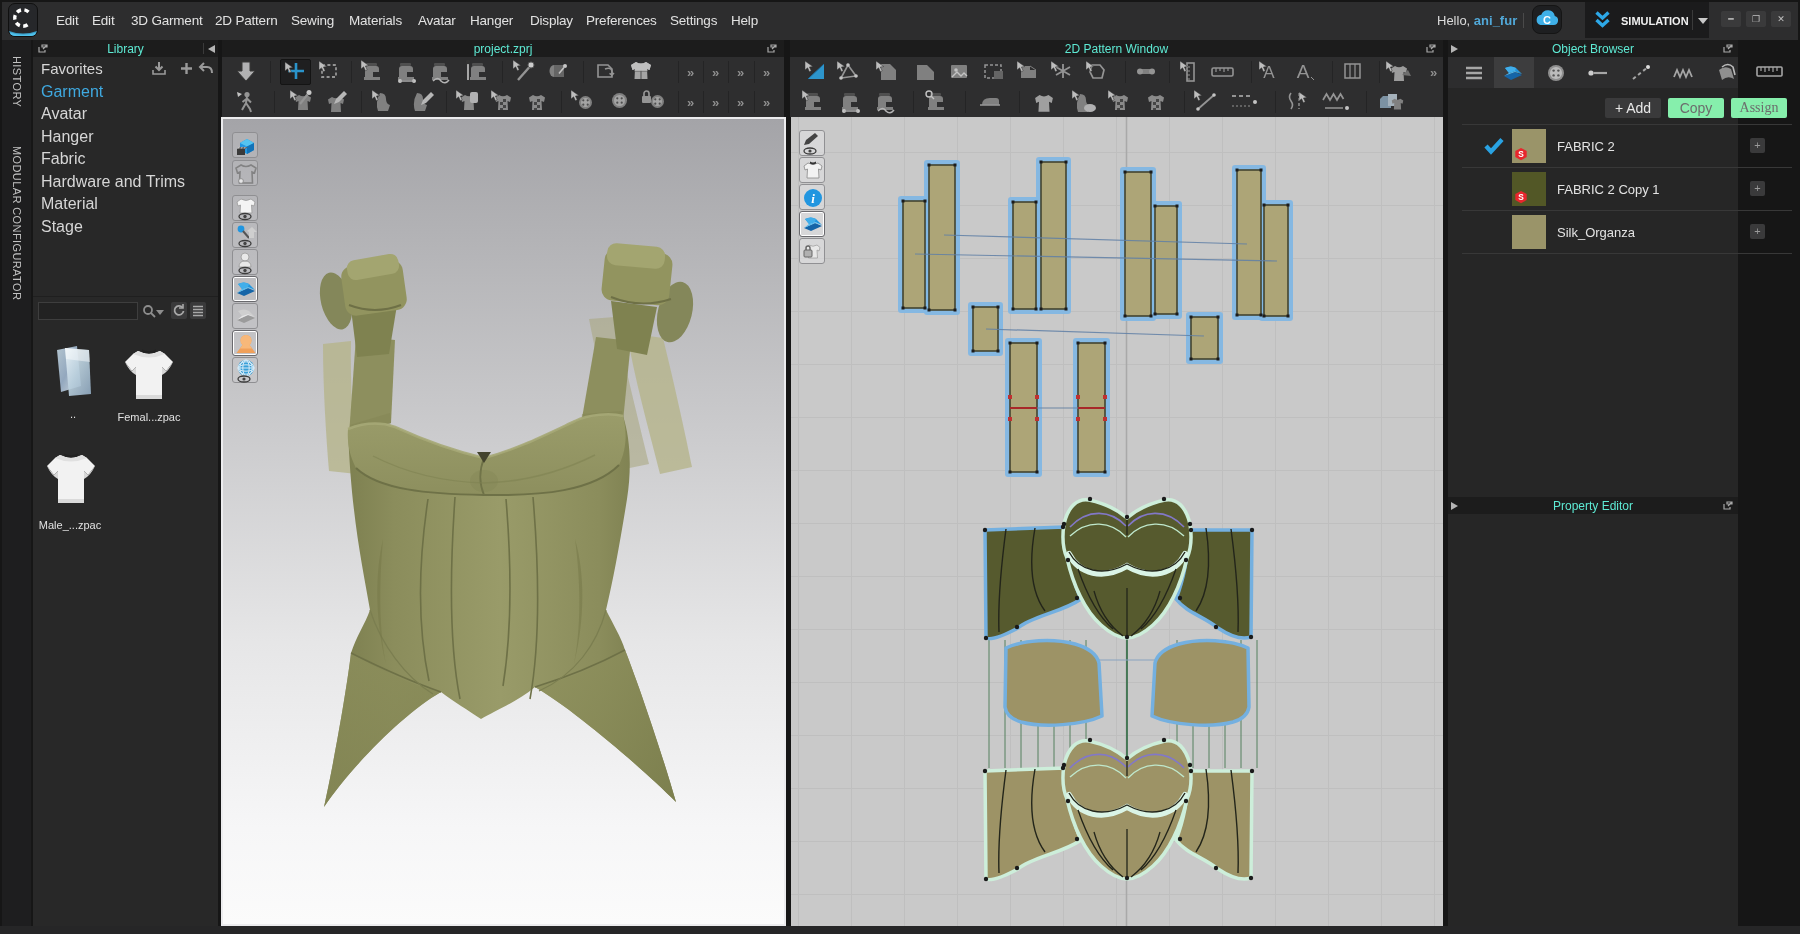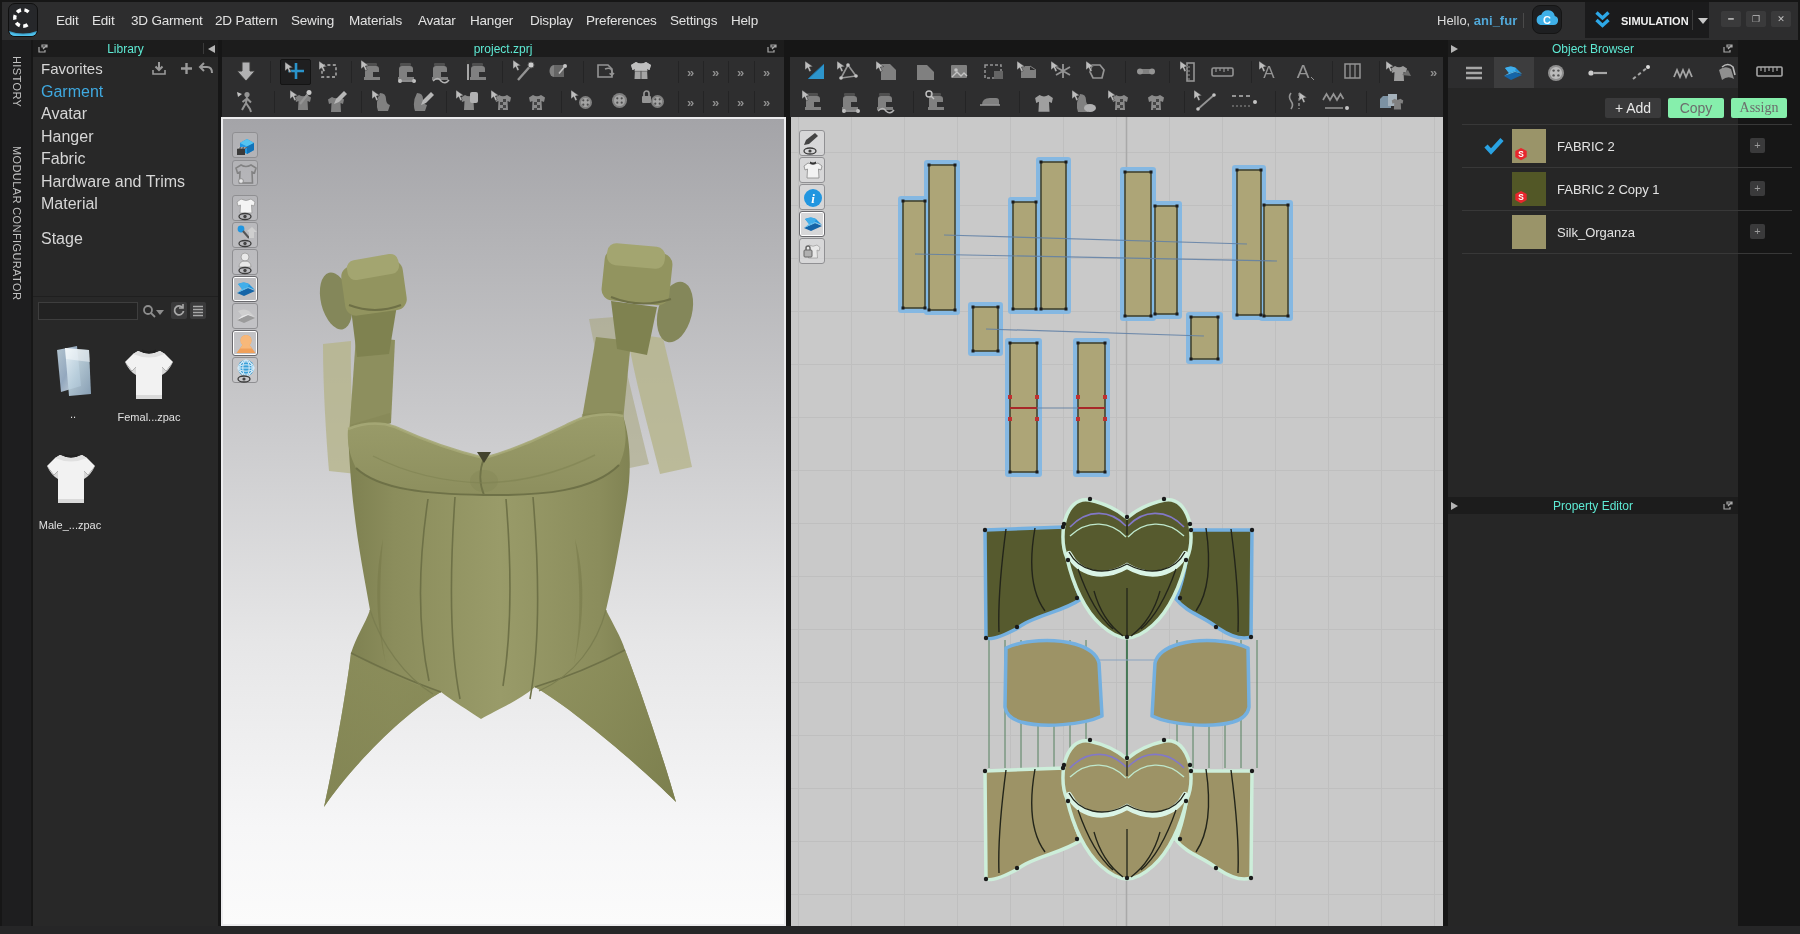--- a/index.html
+++ b/index.html
@@ -152,21 +152,21 @@
     </svg>
     <svg class="abs" style="left:164px;top:20px;" width="18" height="17" viewBox="0 0 18 17">
       <path d="M7 3 L3 7 L7 11 M3 7 H10 Q15 7 15 13" stroke="#9a9a9a" stroke-width="2" fill="none"></path>
     </svg>
     <div class="libitem" style="top:43px;color:#3fa9e0;">Garment</div>
     <div class="libitem" style="top:65px;">Avatar</div>
     <div class="libitem" style="top:88px;">Hanger</div>
     <div class="libitem" style="top:110px;">Fabric</div>
     <div class="libitem" style="top:133px;">Hardware and Trims</div>
     <div class="libitem" style="top:155px;">Material</div>
-    <div class="libitem" style="top:178px;margin-top:12px;">Stage</div>
+    <div class="libitem" style="top:178px;">Stage</div>
     <div style="position:absolute;left:0;top:256px;width:100%;height:1px;background:#1f1f1f;"></div>
     <div id="searchbox"></div>
     <svg class="abs" style="left:108px;top:263px;" width="16" height="16" viewBox="0 0 16 16">
       <circle cx="7" cy="7" r="4" stroke="#8d8d8d" stroke-width="1.8" fill="none"></circle>
       <path d="M10 10 L14 14" stroke="#8d8d8d" stroke-width="1.8"></path>
     </svg>
     <div class="abs" style="left:123px;top:270px;width:0;height:0;border-left:4px solid transparent;border-right:4px solid transparent;border-top:5px solid #8d8d8d;"></div>
     <div class="abs" style="left:138px;top:262px;width:16px;height:17px;background:#3a3a3b;border-radius:2px;">
       <svg width="16" height="17" viewBox="0 0 16 17">
           <path d="M11.5 5.5 A4.5 4.5 0 1 0 12.5 9" stroke="#a8a8a8" stroke-width="1.8" fill="none"></path>
@@ -549,20 +549,25 @@
               <path d="M5 10 h16"></path>
             </g>
             <ellipse cx="11" cy="21" rx="6" ry="3" fill="none" stroke="#3c3c3c" stroke-width="1.3"></ellipse>
             <circle cx="11" cy="21" r="1.6" fill="#444"></circle>
           </svg>
         </div>
     </div>
   </div>
 
   <div id="panel2d" class="abs">
+    <div class="phead">2D Pattern Window
+      <svg class="pop" style="right:7px;top:4px;" viewBox="0 0 10 9">
+          <path d="M1 3 V8 H7 V6 M4 3 H9 V1 H4 Z M8.5 1.5 L5 5" stroke="#a8a8a8" fill="none" stroke-width="1.2"></path>
+        </svg>
+    </div>
     <div class="toolrow" style="top:17px;width:653px;">
         <svg style="position:absolute;left:15px;top:4px;" width="24" height="22" viewBox="0 0 24 22">
           <path d="M3 18 L19 18 L19 3 Z" fill="#2da8e8"></path>
           <path d="M3 18 L19 3" stroke="#1b7cb8" stroke-width="1"></path>
           <path d="M0 0 l0 9 l2.6-2.2 l1.8 4 l1.8-1 l-1.8-3.8 l3.4-0.4 Z" fill="#d8d8d8" stroke="#333" stroke-width="0.5"></path>
         </svg>
       <svg style="position:absolute;left:47px;top:4px;" width="24" height="22" viewBox="0 0 24 22">
           <path d="M4 17 L11 4 L19 15 Z" fill="none" stroke="#a6a6a6" stroke-width="1.6"></path>
           <circle cx="11" cy="4" r="1.8" fill="#ddd"></circle>
           <circle cx="4" cy="17" r="1.8" fill="#ddd"></circle>

